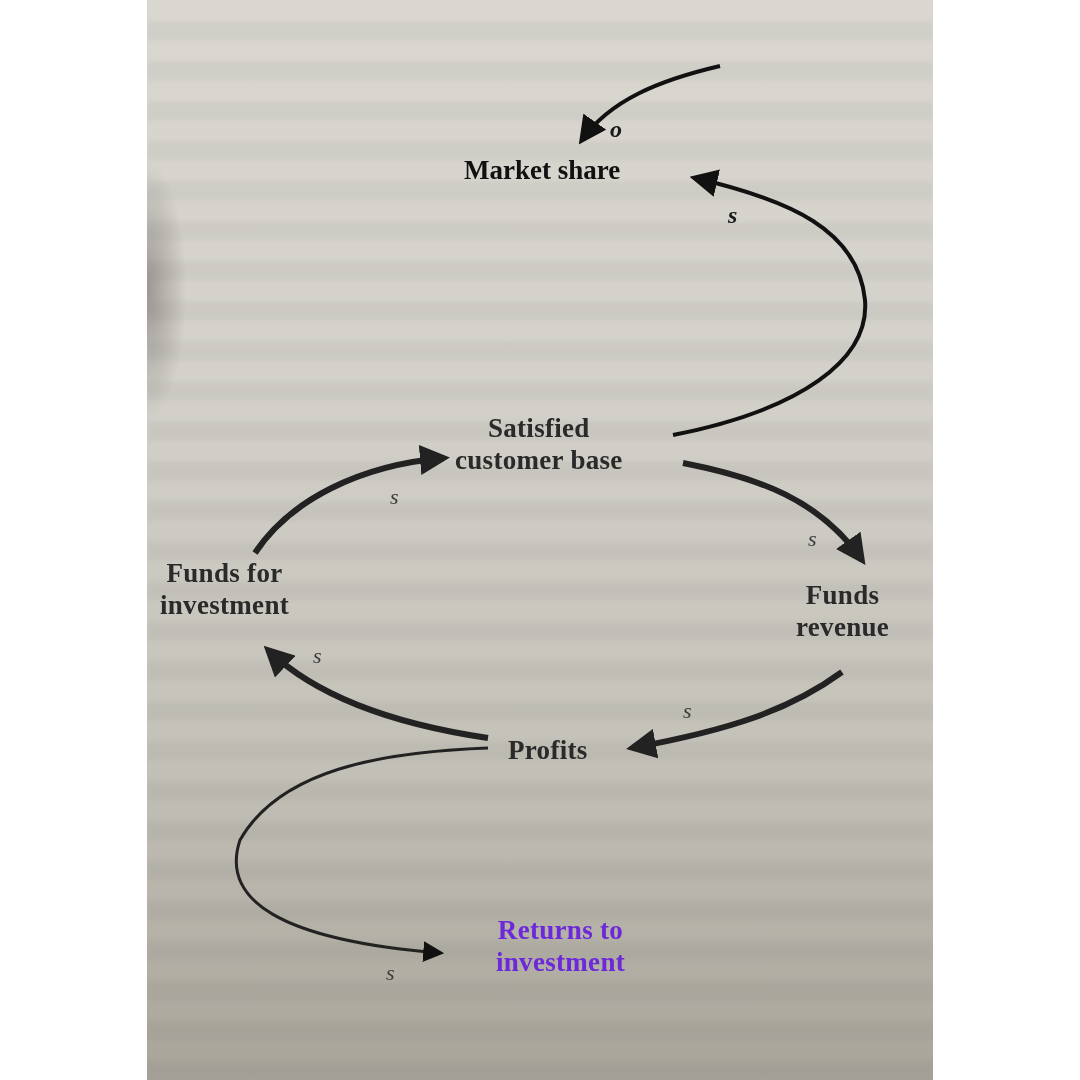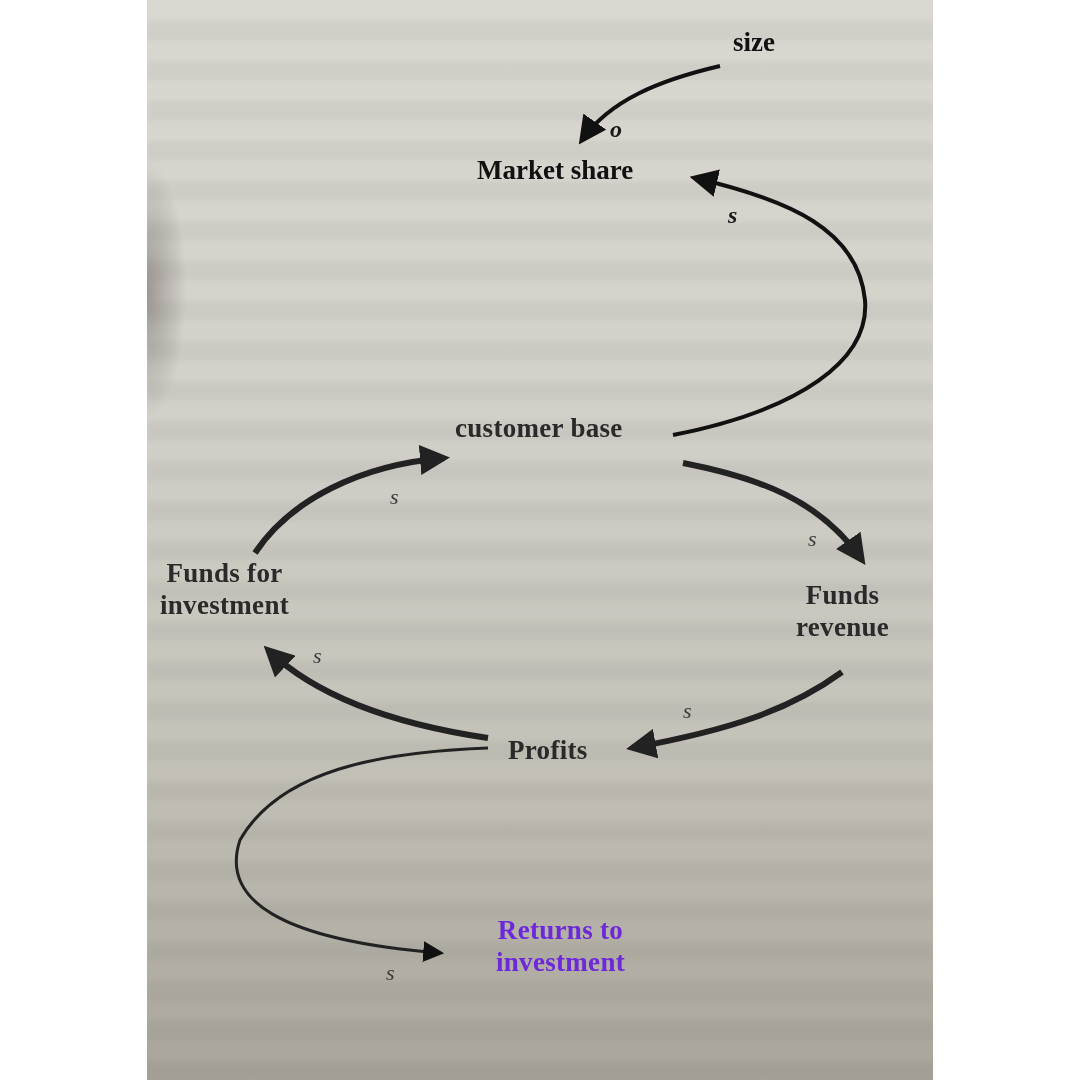--- a/index.html
+++ b/index.html
@@ -80,28 +80,28 @@
   <path d="M842,672 C790,710 730,730 632,748" fill="none" stroke="#222" stroke-width="6" marker-end="url(#ahs)"></path>
 
   <path d="M488,738 C400,725 320,700 268,650" fill="none" stroke="#222" stroke-width="6" marker-end="url(#ahs)"></path>
 
   <path d="M255,553 C290,500 360,465 444,458" fill="none" stroke="#222" stroke-width="6" marker-end="url(#ahs)"></path>
 
   <path d="M488,748 C380,752 280,770 240,840 C220,900 280,940 440,953" fill="none" stroke="#222" stroke-width="3" marker-end="url(#ah)"></path>
 </svg>
 
 <div class="node top" style="left:733px; top:27px;">
-  <div>size</div>
 </div>
 
-<div class="node top" style="left:464px; top:155px;margin-left:13px;">
+<div class="node top" style="left:464px; top:155px;">
   <div>Market share</div>
 </div>
 
 <div class="node mid" style="left:455px; top:413px;">
+  <div>Satisfied</div>
   <div>customer base</div>
 </div>
 
 <div class="node mid" style="left:796px; top:580px;">
   <div>Funds</div>
   <div>revenue</div>
 </div>
 
 <div class="node mid" style="left:508px; top:735px;font-family:Liberation Serif, serif;">
   <div>Profits</div>

